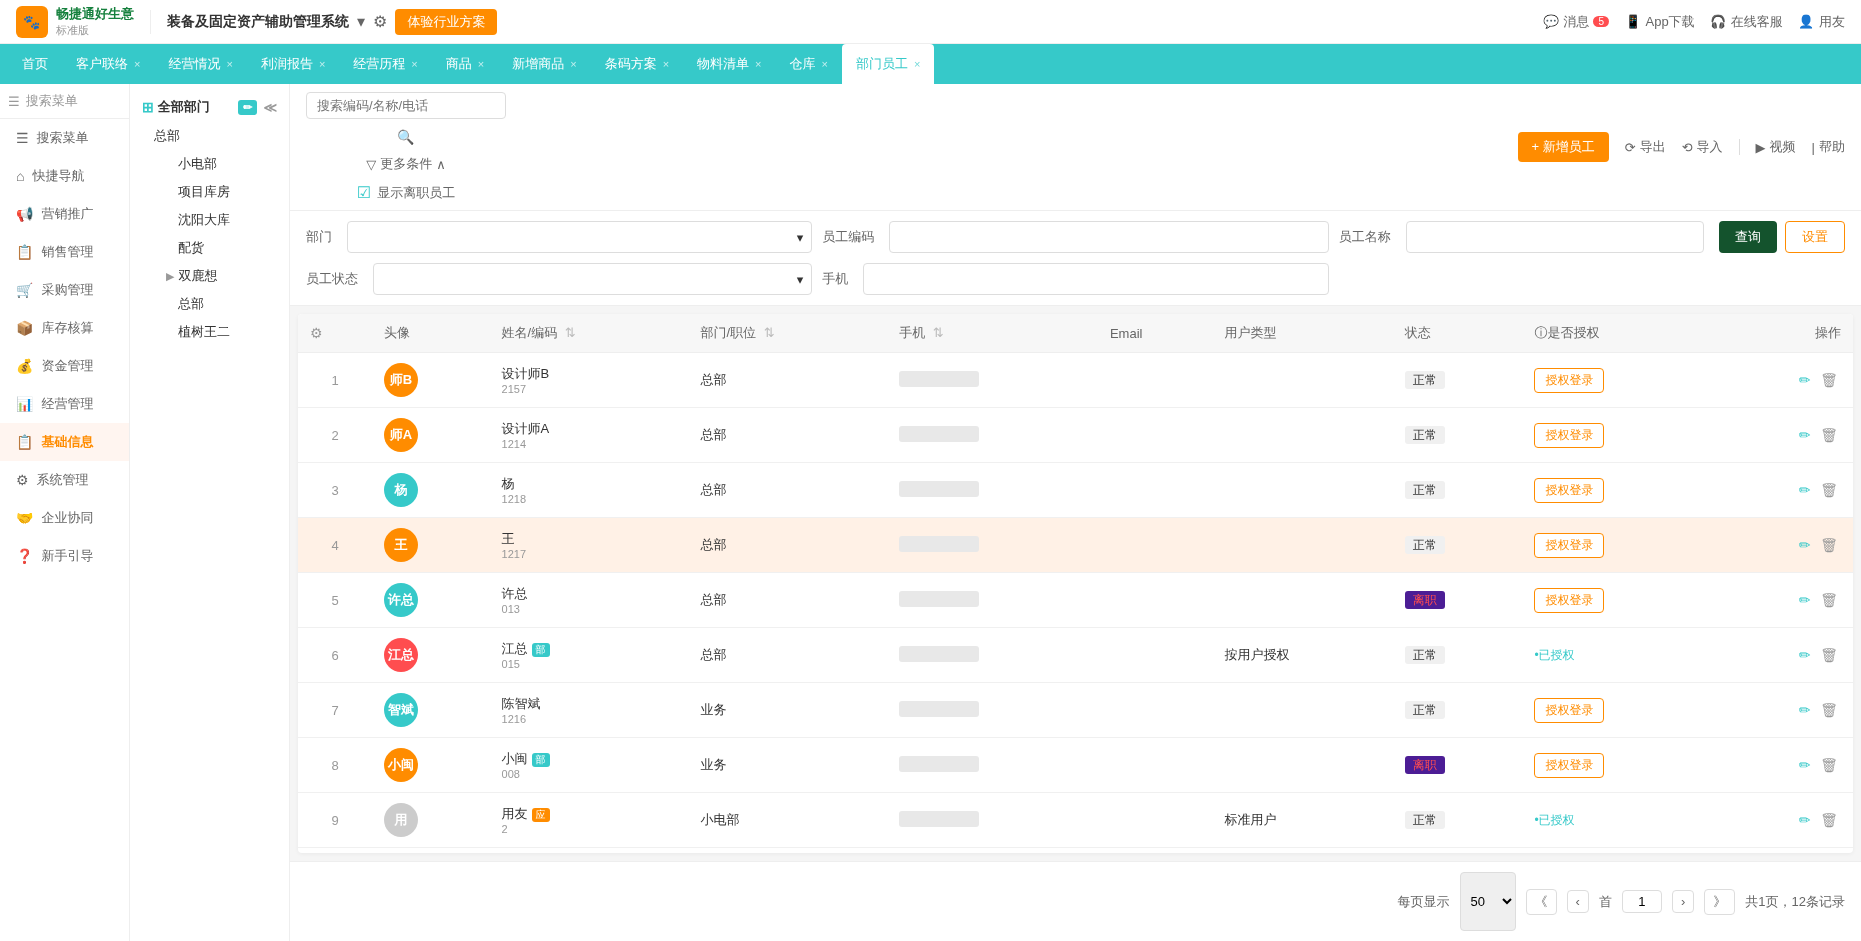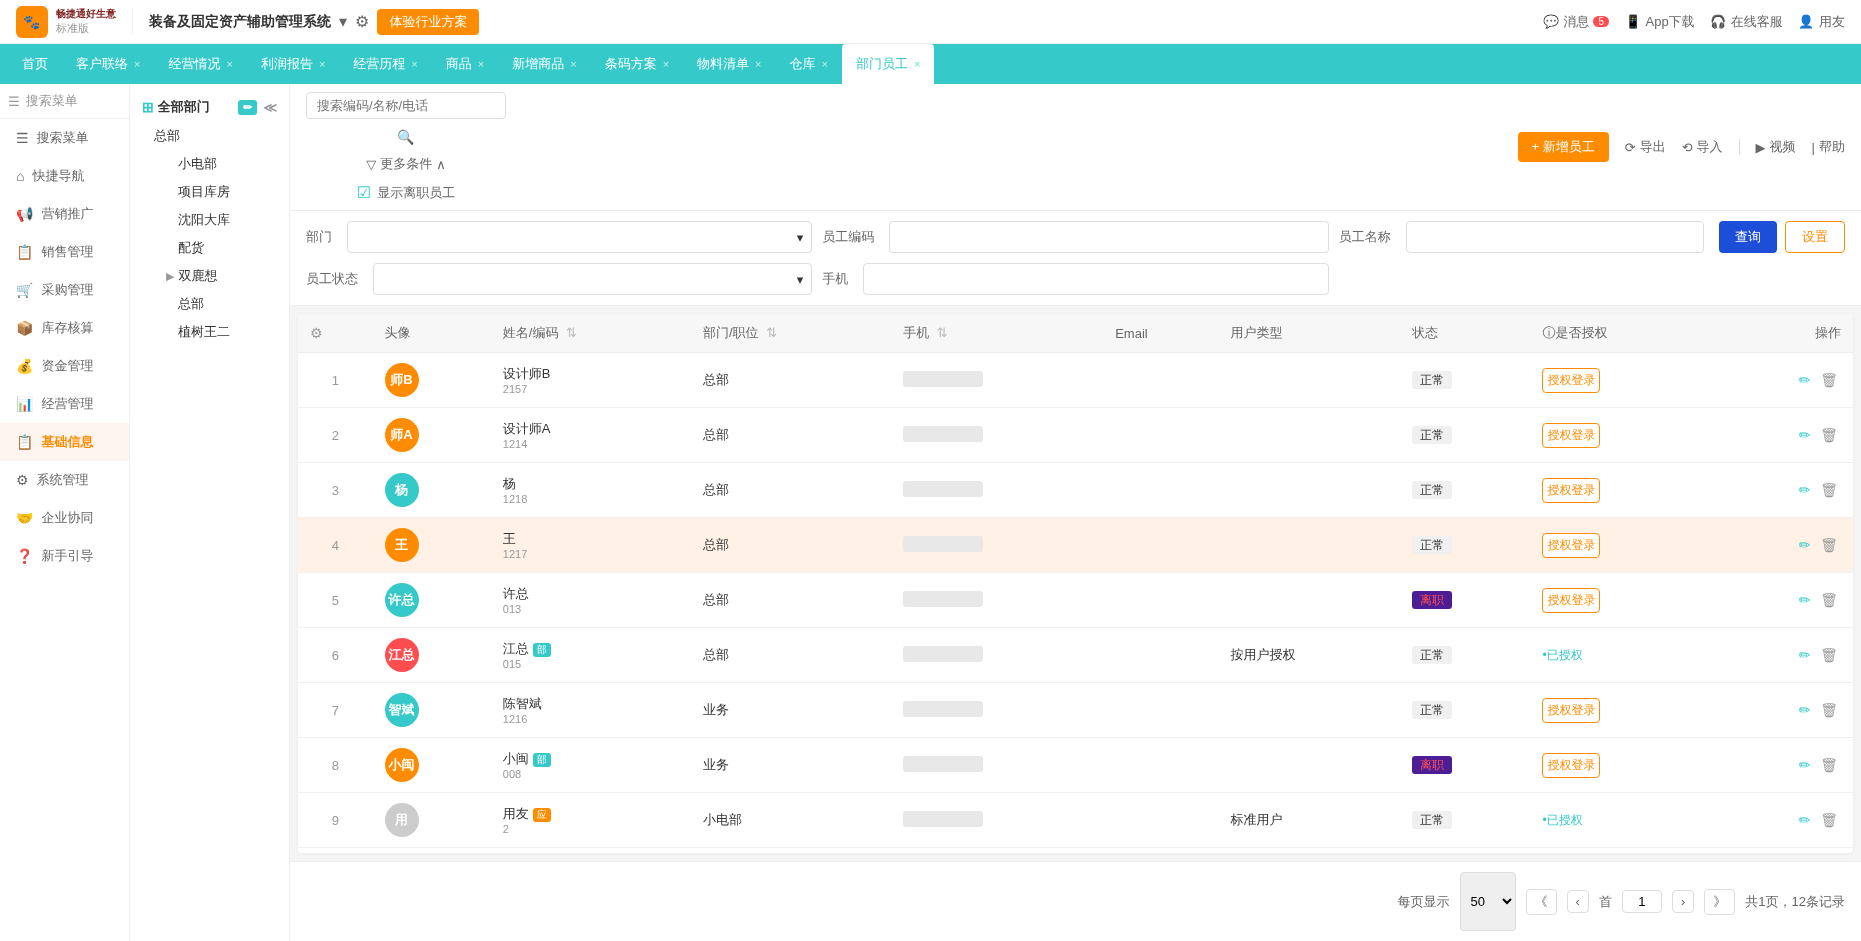--- a/index.html
+++ b/index.html
@@ -10,21 +10,21 @@
       height: 44px;
       background: #fff;
       display: flex;
       align-items: center;
       justify-content: space-between;
       padding: 0 16px;
       border-bottom: 1px solid #eee;
     }
     .logo-area { display: flex; align-items: center; gap: 8px; }
     .logo-icon { width: 32px; height: 32px; background: #ff8c00; border-radius: 6px; display: flex; align-items: center; justify-content: center; color: #fff; font-size: 14px; font-weight: bold; }
-    .logo-text { font-size: 10px; color: #7f1d1d; font-weight: bold; }
+    .logo-text { font-size: 13px; color: #15803d; font-weight: bold; }
     .logo-sub { font-size: 11px; color: #999; }
     .sys-title { font-size: 14px; color: #333; font-weight: bold; }
     .header-right { display: flex; align-items: center; gap: 16px; font-size: 13px; color: #666; }
     .header-btn { display: flex; align-items: center; gap: 4px; cursor: pointer; }
     .badge { background: #ff4d4f; color: #fff; border-radius: 10px; font-size: 10px; padding: 0 4px; min-width: 16px; text-align: center; }
     .trial-btn { background: #ff8c00; color: #fff; border: none; border-radius: 4px; padding: 4px 12px; cursor: pointer; font-size: 13px; }
     .gear-btn { background: none; border: none; cursor: pointer; color: #666; font-size: 16px; }
 
     
     .nav-tabs {
@@ -203,21 +203,21 @@
       flex: 1;
       border: 1px solid #ddd;
       border-radius: 4px;
       padding: 5px 8px;
       font-size: 13px;
       outline: none;
       min-height: 32px;
     }
     .filter-actions { display: flex; gap: 8px; justify-content: flex-end; }
     .query-btn {
-      background: #1d4ed8;
+      background: #14532d;
       color: #fff;
       border: none;
       border-radius: 4px;
       padding: 6px 16px;
       font-size: 13px;
       cursor: pointer;
     }
     .set-btn {
       background: #fff;
       color: #ff8c00;
@@ -269,21 +269,21 @@
       font-size: 13px;
       font-weight: bold;
     }
     .status-normal { color: #333; background: #f0f0f0; border-radius: 3px; padding: 2px 8px; font-size: 12px; }
     .status-resign { color: #ff4d4f; background: #4c1d95; border-radius: 3px; padding: 2px 8px; font-size: 12px; }
     .auth-btn {
       background: #fff;
       color: #ff8c00;
       border: 1px solid #ff8c00;
       border-radius: 4px;
-      padding: 3px 4px;
+      padding: 3px 10px;
       font-size: 12px;
       cursor: pointer;
       white-space: nowrap;
     }
     .authorized { color: #36c9c9; font-size: 12px; }
     .op-btn { color: #36c9c9; cursor: pointer; background: none; border: none; font-size: 14px; margin: 0 3px; }
     .op-btn-del { color: #999; cursor: pointer; background: none; border: none; font-size: 14px; margin: 0 3px; }
     .name-code { display: flex; flex-direction: column; }
     .emp-name { font-size: 13px; color: #333; }
     .emp-code { font-size: 11px; color: #999; }

